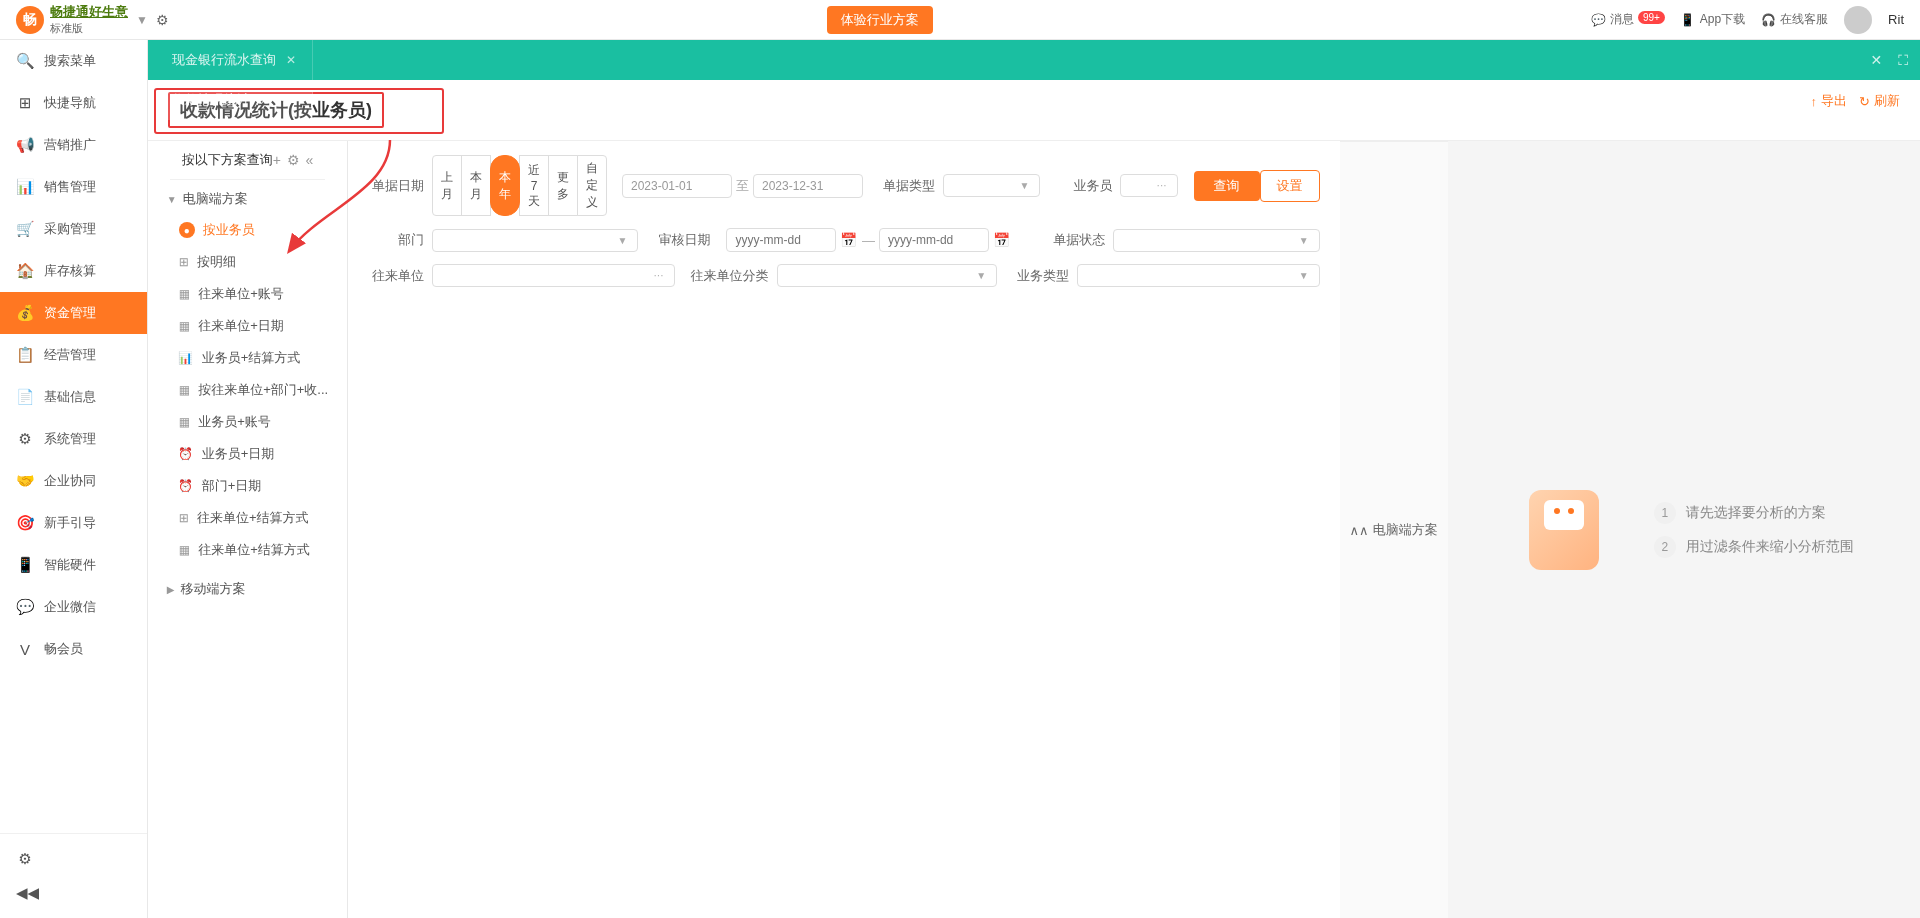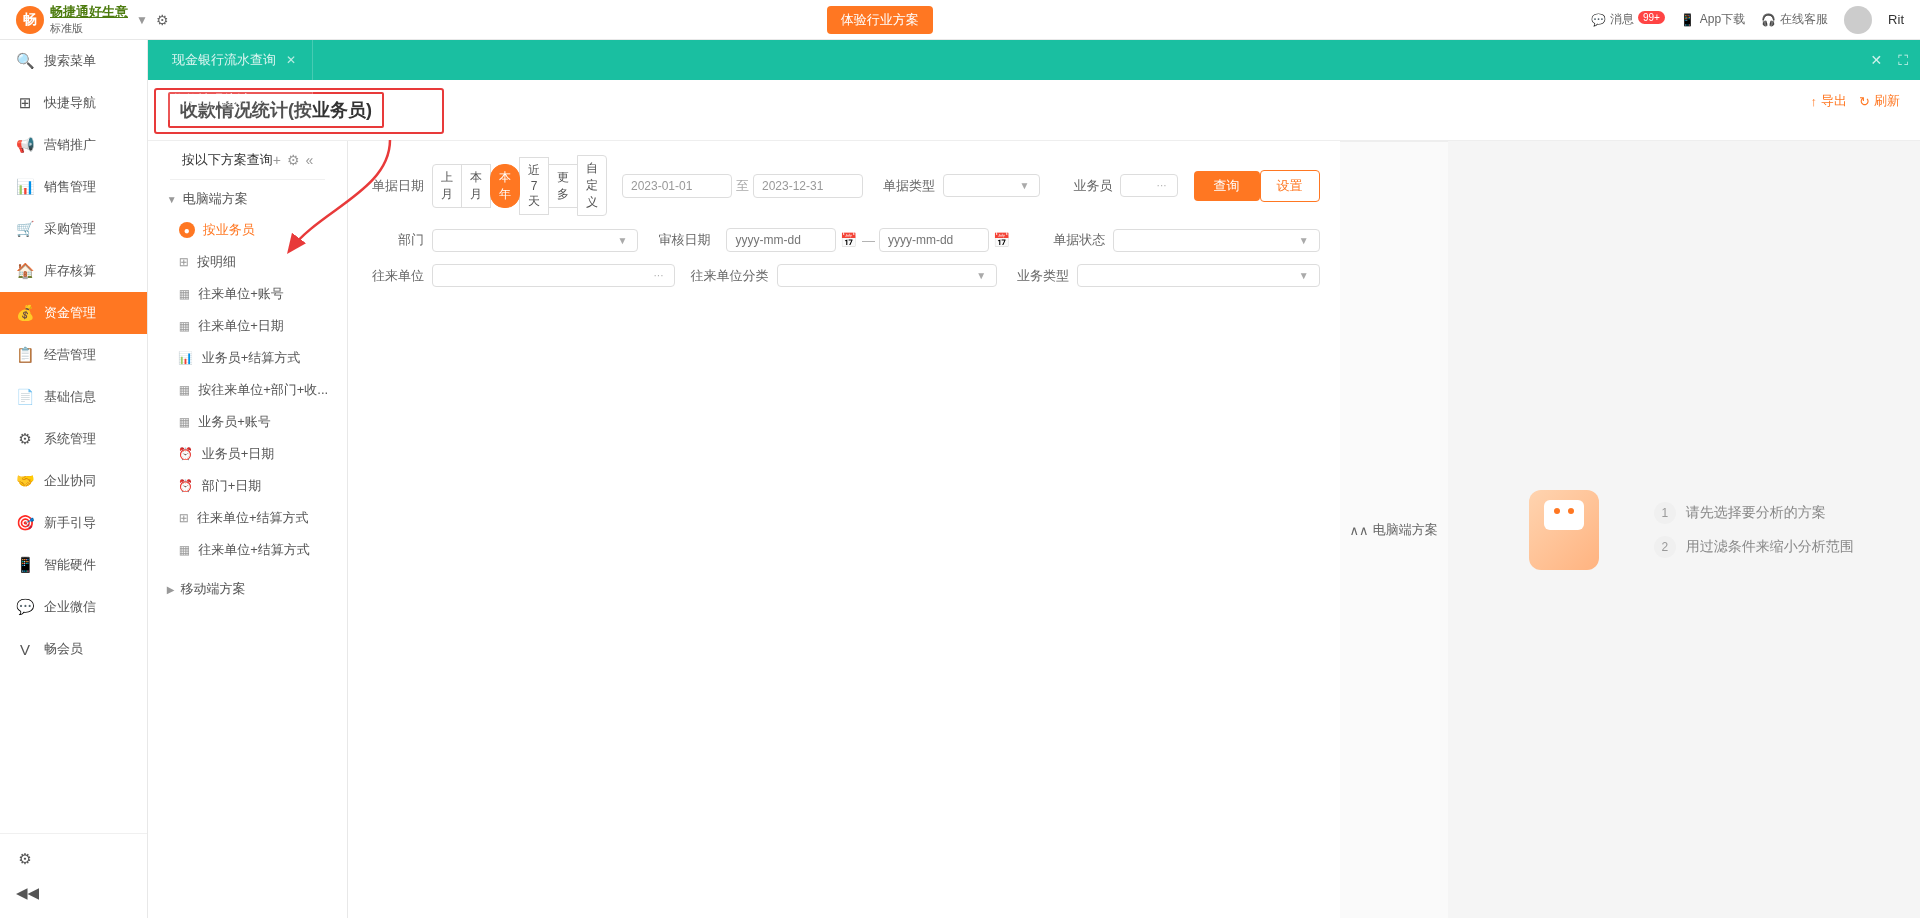--- a/index.html
+++ b/index.html
@@ -195,21 +195,20 @@
       display: flex;
       align-items: center;
       justify-content: space-between;
       cursor: pointer;
       background: #fff;
       color: #333;
     }
     .filter-control .down-arrow { color: #aaa; font-size: 10px; }
     .date-group {
       display: flex;
-      align-items: center;
       gap: 0;
     }
     .date-btn {
       padding: 4px 8px;
       border: 1px solid #ddd;
       cursor: pointer;
       font-size: 12px;
       color: #555;
       background: #fff;
       margin-right: -1px;

